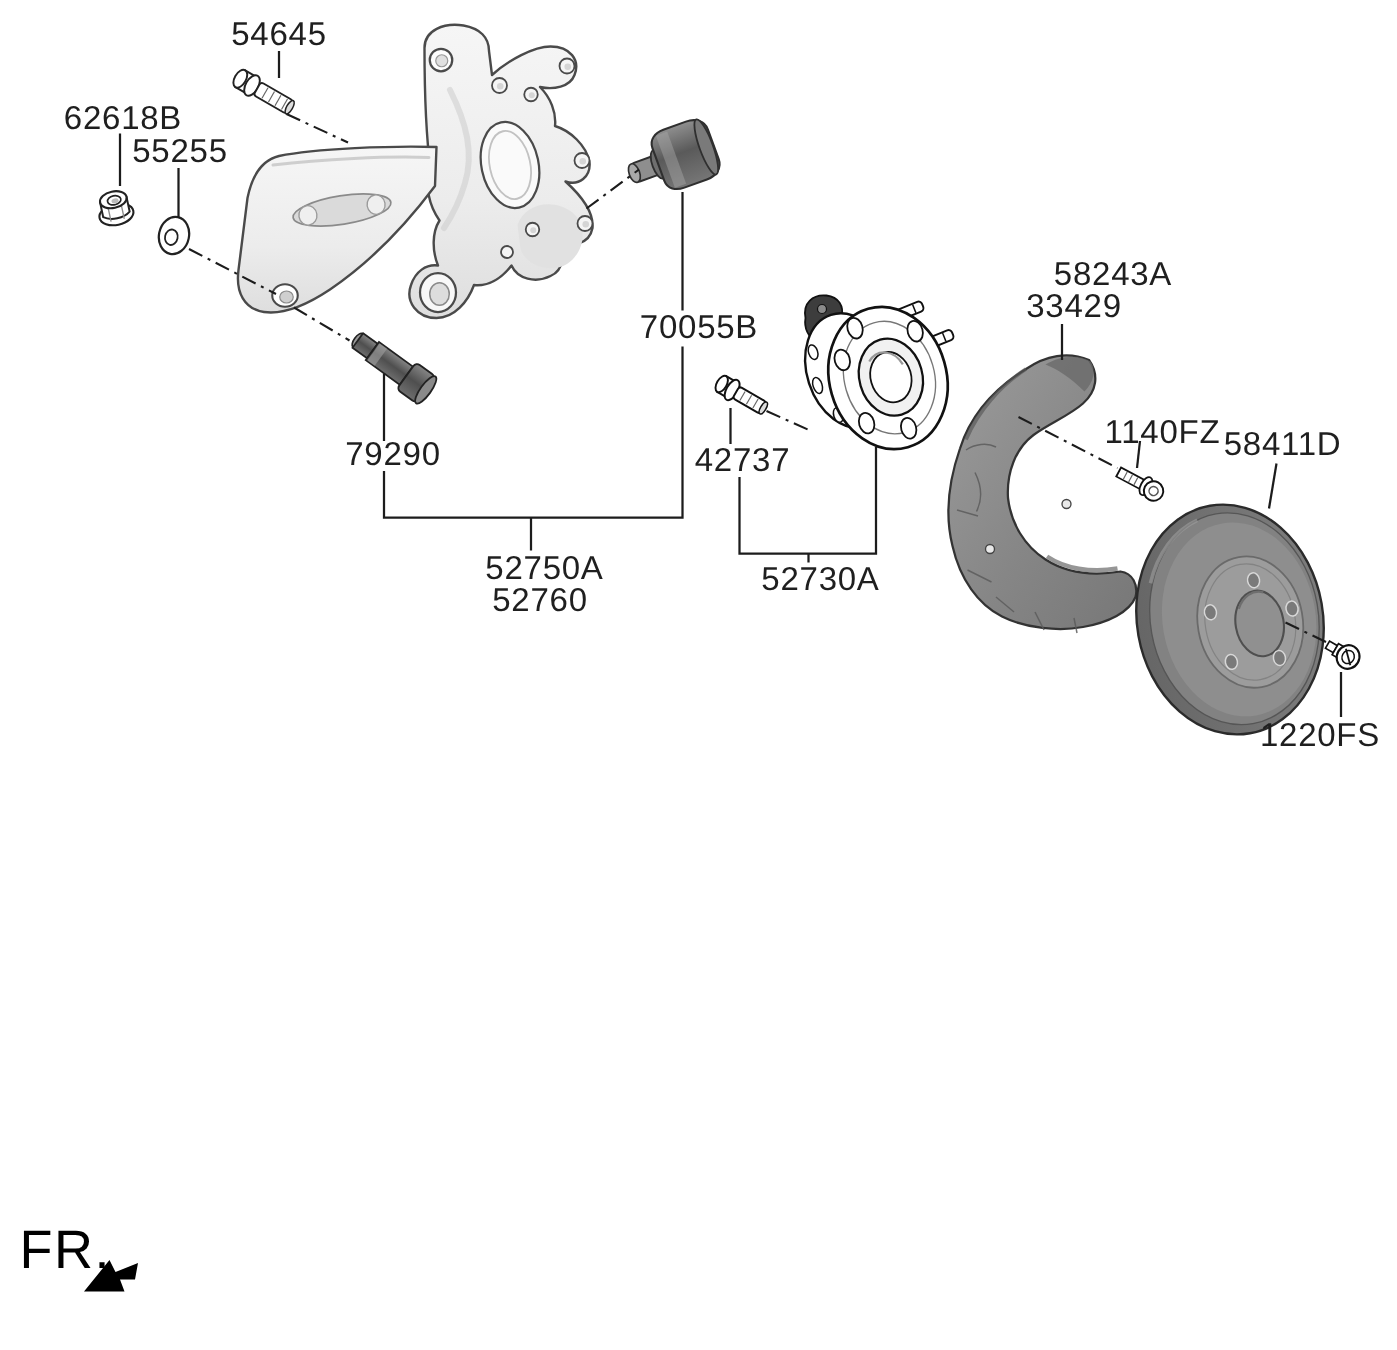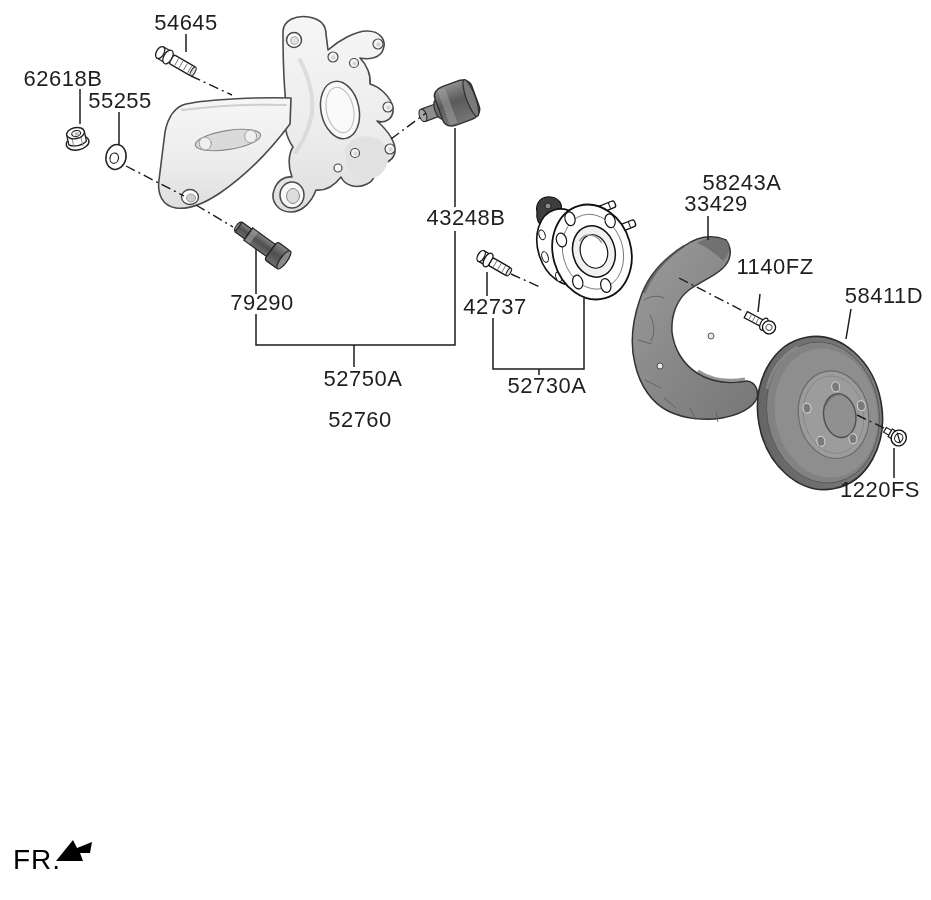--- a/index.html
+++ b/index.html
@@ -7,21 +7,21 @@
     position:relative;width:931px;height:900px;background:#fff;overflow:hidden;
     font-family:"Liberation Sans", sans-serif;
   }
   #artwork{position:absolute;left:0;top:0;}
   .part-label{
     position:absolute;transform:translate(-50%,-50%);
     font-size:22px;line-height:1;color:#1f1f1f;white-space:nowrap;
     letter-spacing:0.5px;
   }
   .fr-label{
-    position:absolute;left:13px;top:844px;font-size:28px;color:#000;
+    position:absolute;left:13px;top:812px;font-size:36px;color:#000;
     letter-spacing:1px;
   }
 </style>
 </head>
 <body>
 
 <div id="canvas">
 
 <svg id="artwork" width="931" height="900" viewBox="0 0 931 900">
   <defs>
@@ -301,29 +301,29 @@
     <path d="M 391,139 L 426,113"></path>
     <path d="M 511,274 L 540,287"></path>
     <path d="M 679,278 L 745,312"></path>
     <path d="M 857,415 L 886,429"></path>
   </g>
 
   <polygon points="56,861 73,840 77,848 92,842 90,853 80,853 83,861" fill="#000"></polygon>
 </svg>
 
 <div class="part-label" style="left:186px;top:23px">54645</div>
-<div class="part-label" style="left:63px;top:79px">62618B</div>
+<div class="part-label" style="left:82px;top:79px">62618B</div>
 <div class="part-label" style="left:120px;top:101px">55255</div>
 <div class="part-label" style="left:262px;top:303px">79290</div>
 <div class="part-label" style="left:363px;top:379px">52750A</div>
-<div class="part-label" style="left:360px;top:420px">52760</div>
-<div class="part-label" style="left:466px;top:218px">43248B</div>
+<div class="part-label" style="left:360px;top:400px">52760</div>
+<div class="part-label" style="left:466px;top:218px">70055B</div>
 <div class="part-label" style="left:495px;top:307px">42737</div>
 <div class="part-label" style="left:547px;top:386px">52730A</div>
 <div class="part-label" style="left:742px;top:183px">58243A</div>
 <div class="part-label" style="left:716px;top:204px">33429</div>
-<div class="part-label" style="left:775px;top:267px">1140FZ</div>
-<div class="part-label" style="left:884px;top:296px">58411D</div>
+<div class="part-label" style="left:775px;top:288px">1140FZ</div>
+<div class="part-label" style="left:855px;top:296px">58411D</div>
 <div class="part-label" style="left:880px;top:490px">1220FS</div>
 
 <div class="fr-label">FR.</div>
 
 </div>
 
 </body></html>

